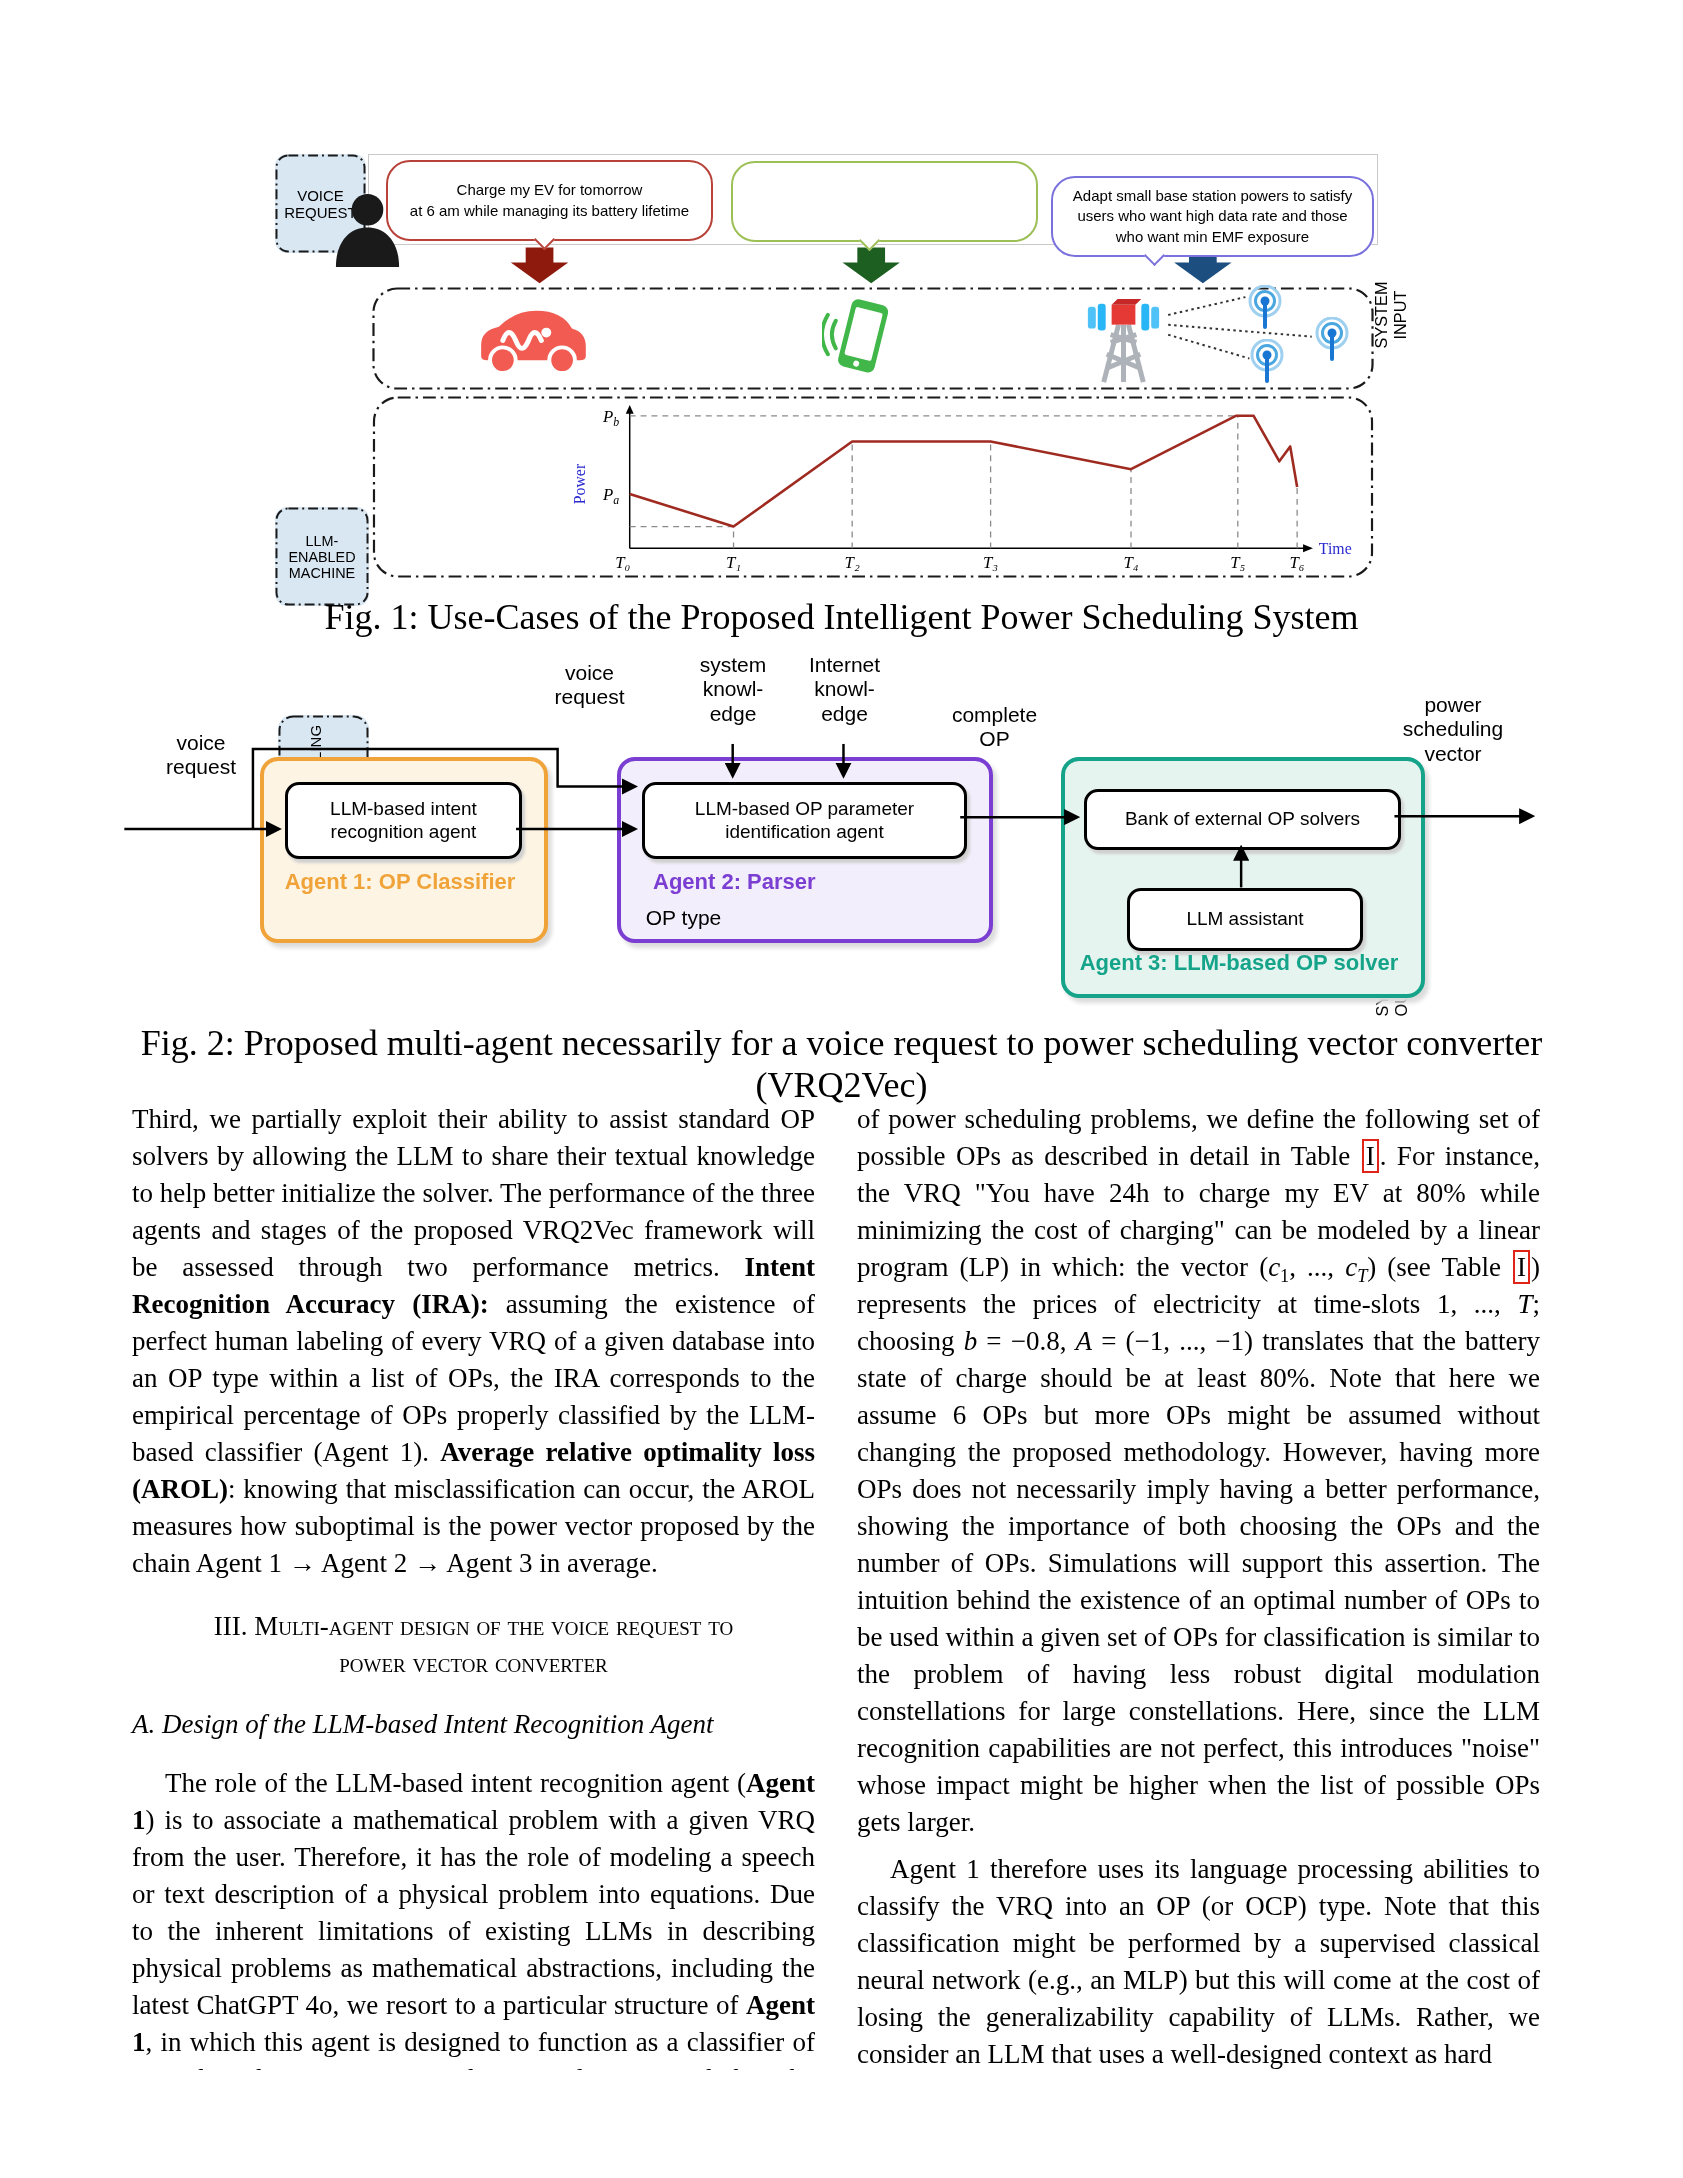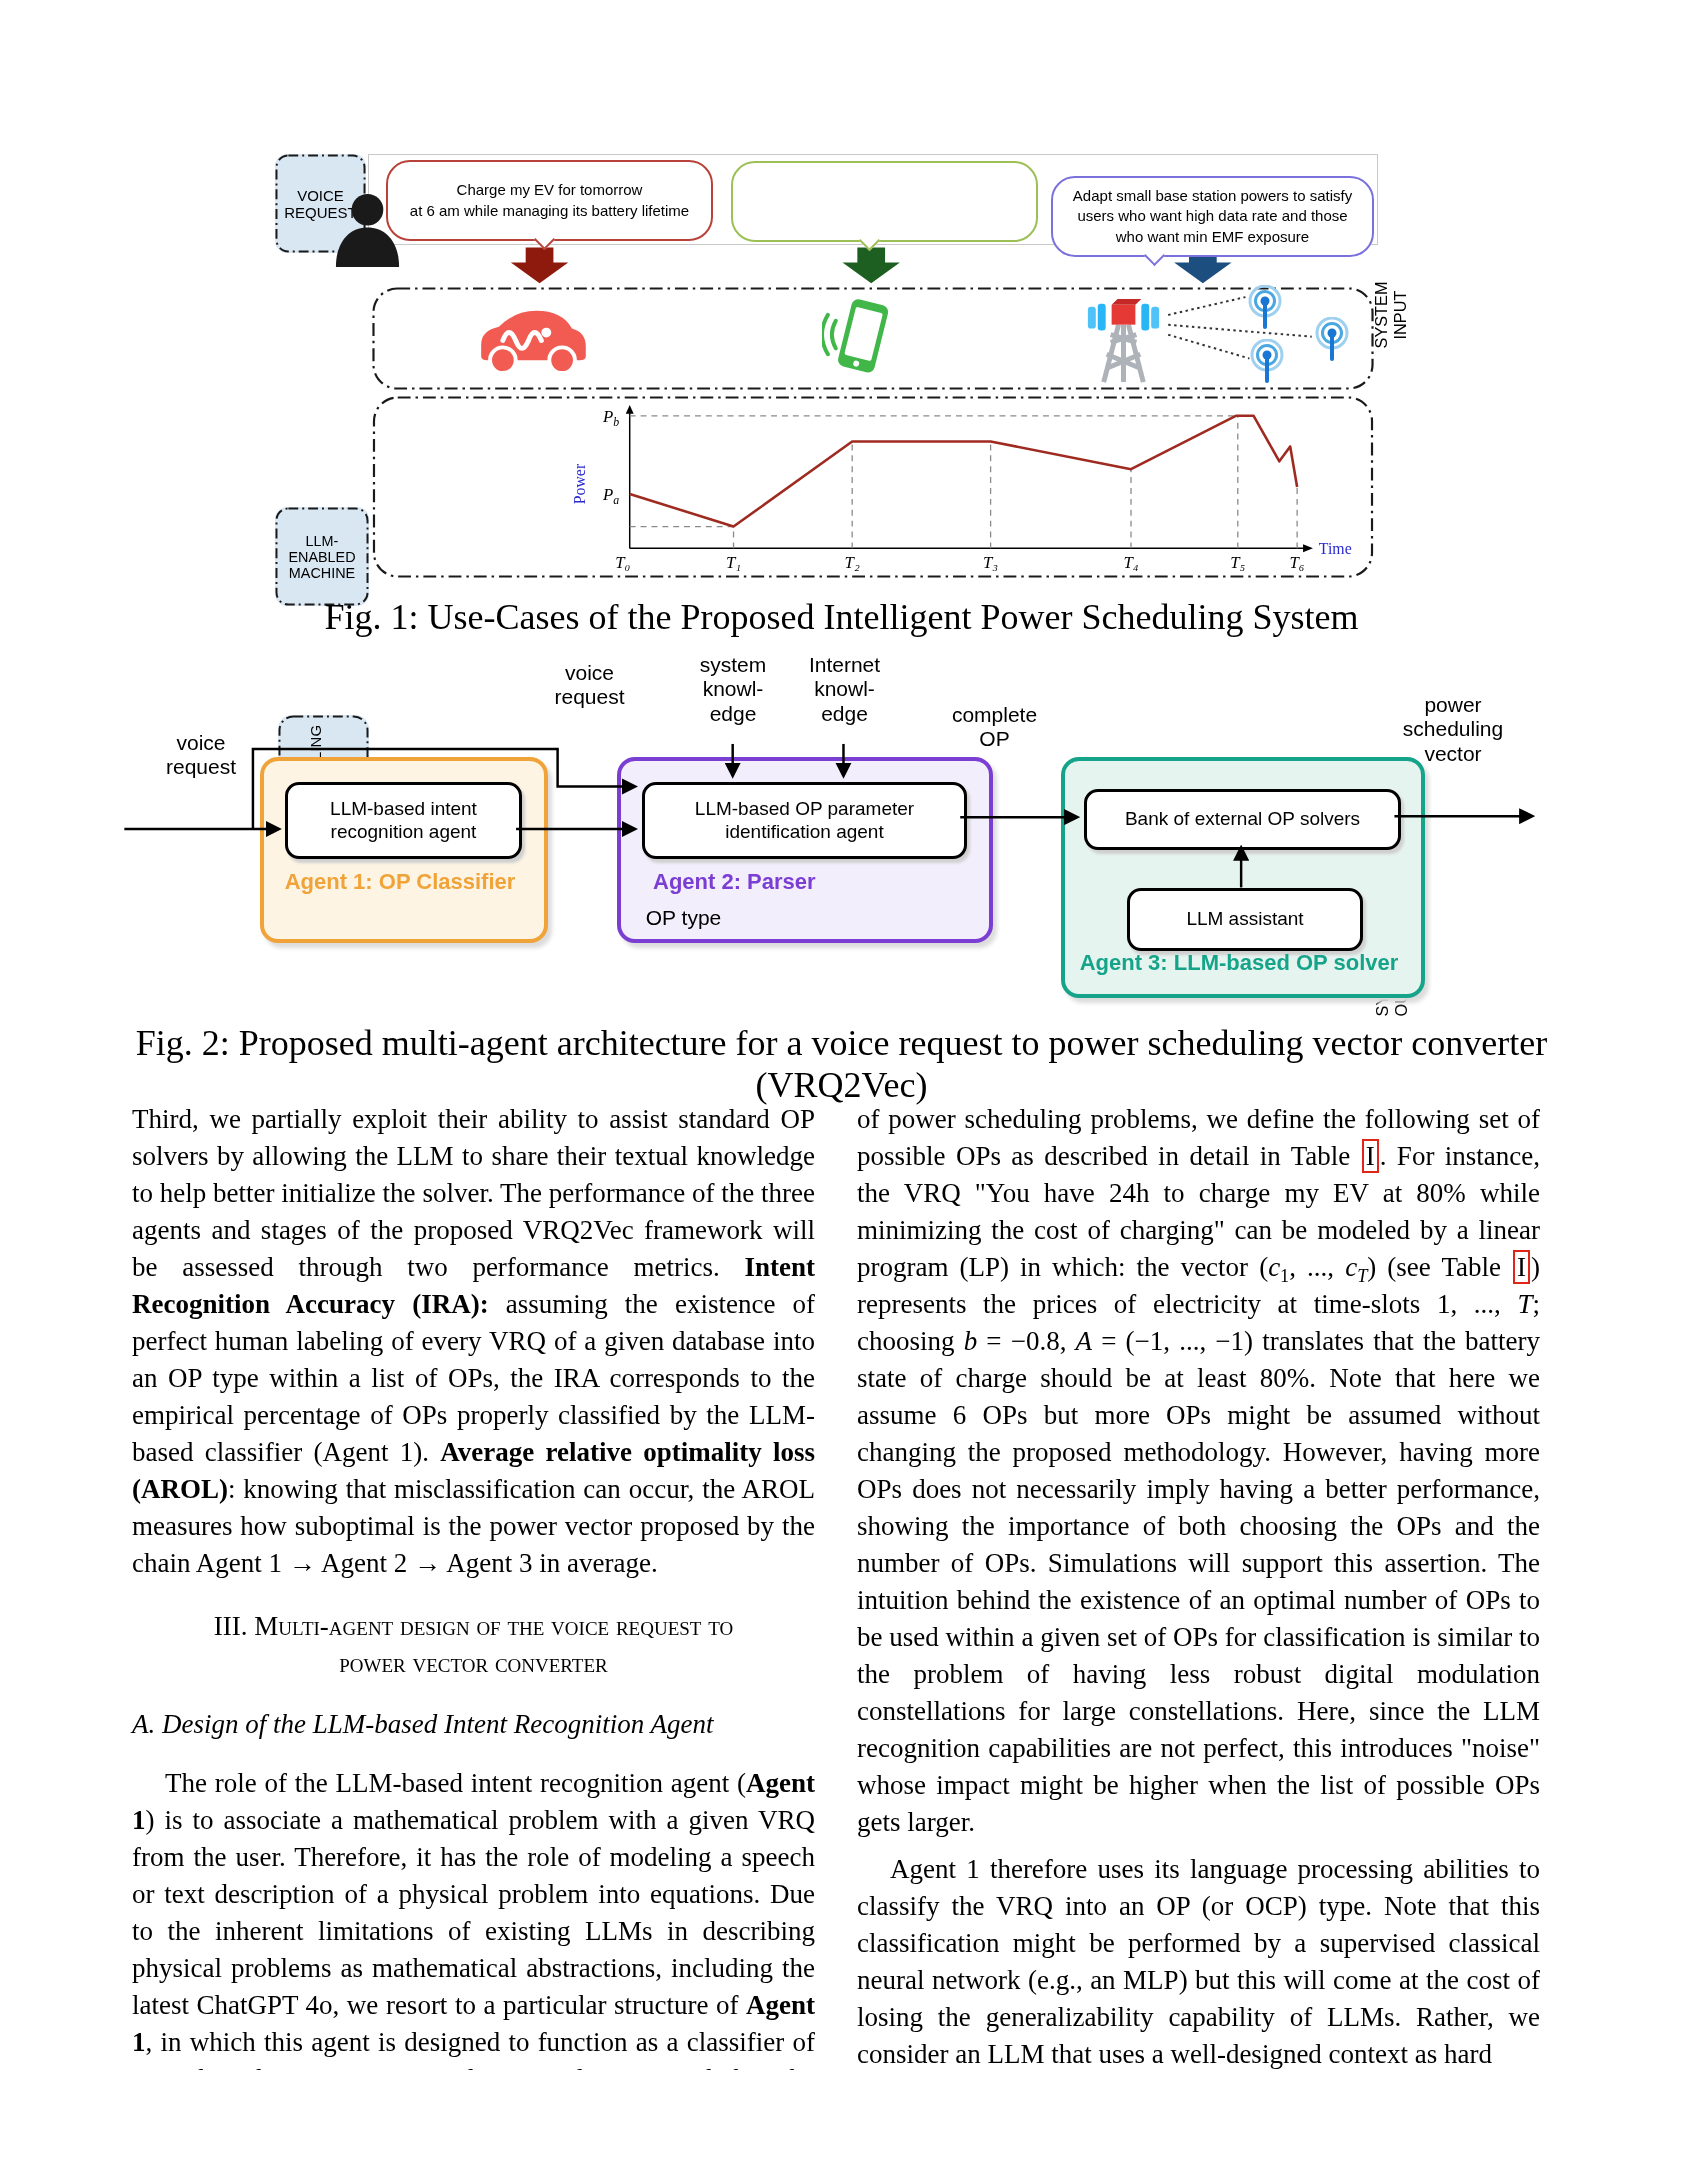--- a/index.html
+++ b/index.html
@@ -272,21 +272,21 @@
         <polyline points="155,183 155,102 463,102 463,140 541,140" marker-end="url(#ah)"></polyline>
         <line x1="421" y1="183" x2="541" y2="183" marker-end="url(#ah)"></line>
         <line x1="640" y1="97" x2="640" y2="129" marker-end="url(#ah)"></line>
         <line x1="752" y1="97" x2="752" y2="129" marker-end="url(#ah)"></line>
         <line x1="870" y1="171" x2="988" y2="171" marker-end="url(#ah)"></line>
         <line x1="1154" y1="242" x2="1154" y2="202" marker-end="url(#ah)"></line>
         <line x1="1309" y1="170" x2="1448" y2="170" marker-end="url(#ah)"></line>
       </g>
     </svg>
 
-    <div class="caption serif" style="top:1022px;">Fig. 2: Proposed multi-agent architecture for a voice request to power scheduling vector converter (VRQ2Vec)</div>
+    <div class="caption serif" style="top:1022px;">Fig. 2: Proposed multi-agent necessarily for a voice request to power scheduling vector converter (VRQ2Vec)</div>
   </div>
 
   <div class="col" style="left:132px;top:1101px;">
     <p><span>Third, we partially exploit their ability to assist standard OP solvers by allowing the LLM to share their textual knowledge to help better initialize the solver. The performance of the three agents and stages of the proposed VRQ2Vec framework will be assessed through two performance metrics. </span><span class="b">Intent Recognition Accuracy (IRA):</span><span> assuming the existence of perfect human labeling of every VRQ of a given database into an OP type within a list of OPs, the IRA corresponds to the empirical percentage of OPs properly classified by the LLM-based classifier (Agent 1). </span><span class="b">Average relative optimality loss (AROL)</span><span>: knowing that misclassification can occur, the AROL measures how suboptimal is the power vector proposed by the chain Agent 1 → Agent 2 → Agent 3 in average.</span></p>
     <div class="heading">III.  Multi-agent design of the voice request to
 power vector converter</div>
     <div class="subsec">A. Design of the LLM-based Intent Recognition Agent</div>
     <p class="indent"><span>The role of the LLM-based intent recognition agent (</span><span class="b">Agent 1</span><span>) is to associate a mathematical problem with a given VRQ from the user. Therefore, it has the role of modeling a speech or text description of a physical problem into equations. Due to the inherent limitations of existing LLMs in describing physical problems as mathematical abstractions, including the latest ChatGPT 4o, we resort to a particular structure of </span><span class="b">Agent 1</span><span>, in which this agent is designed to function as a classifier of pre-selected OPs. For simplicity and motivated by the literature</span></p>
   </div>
 

